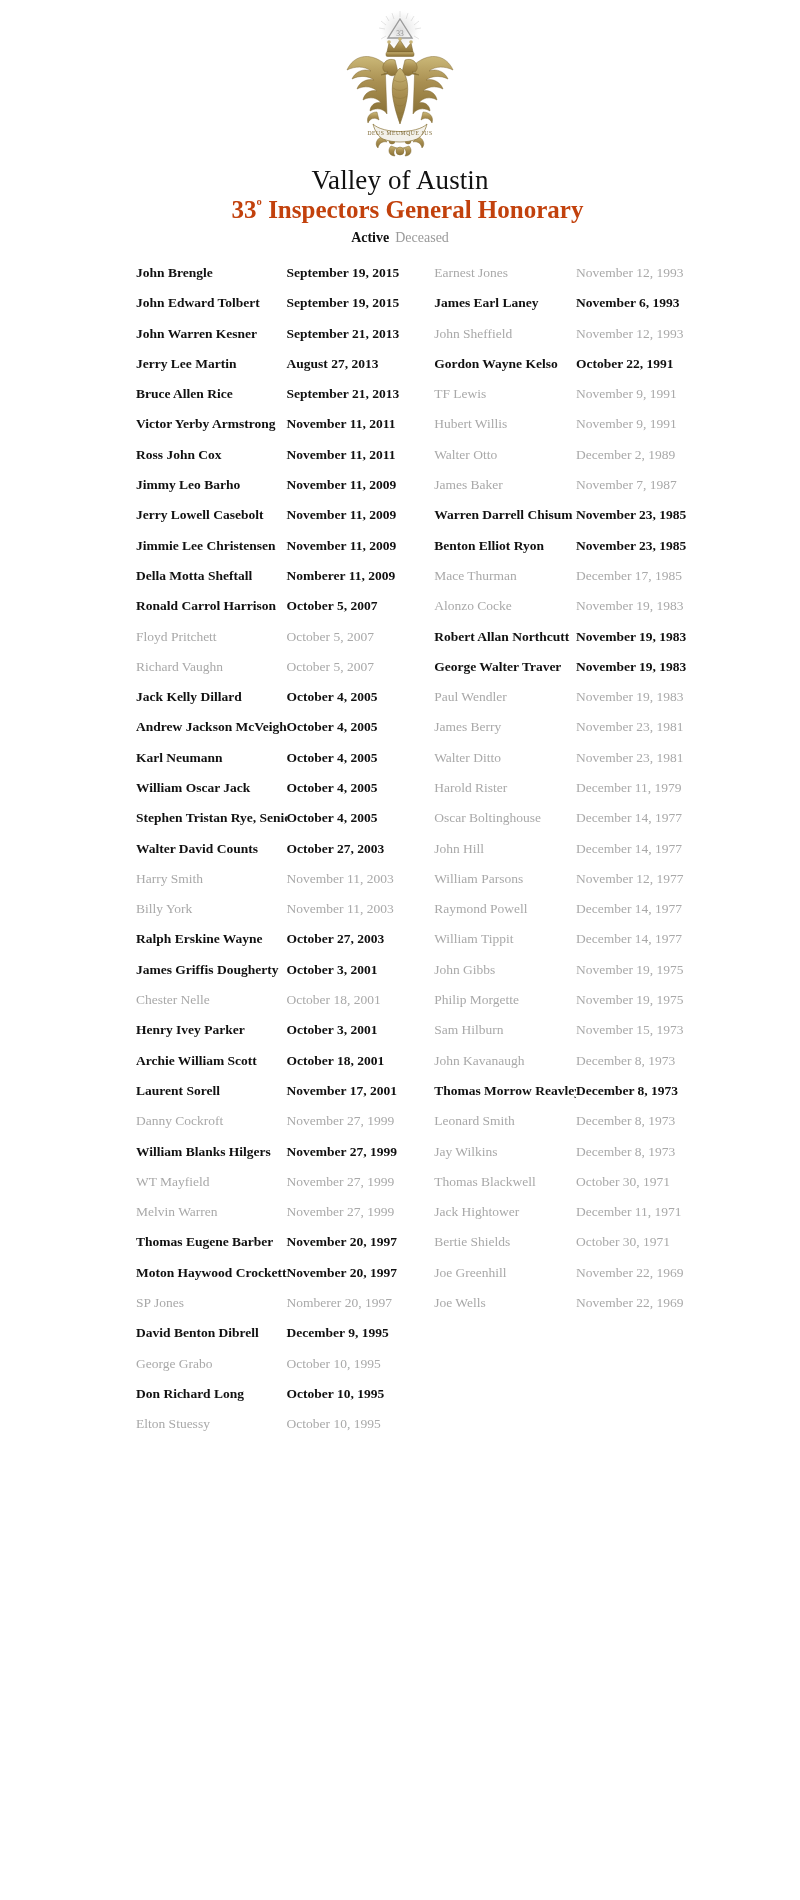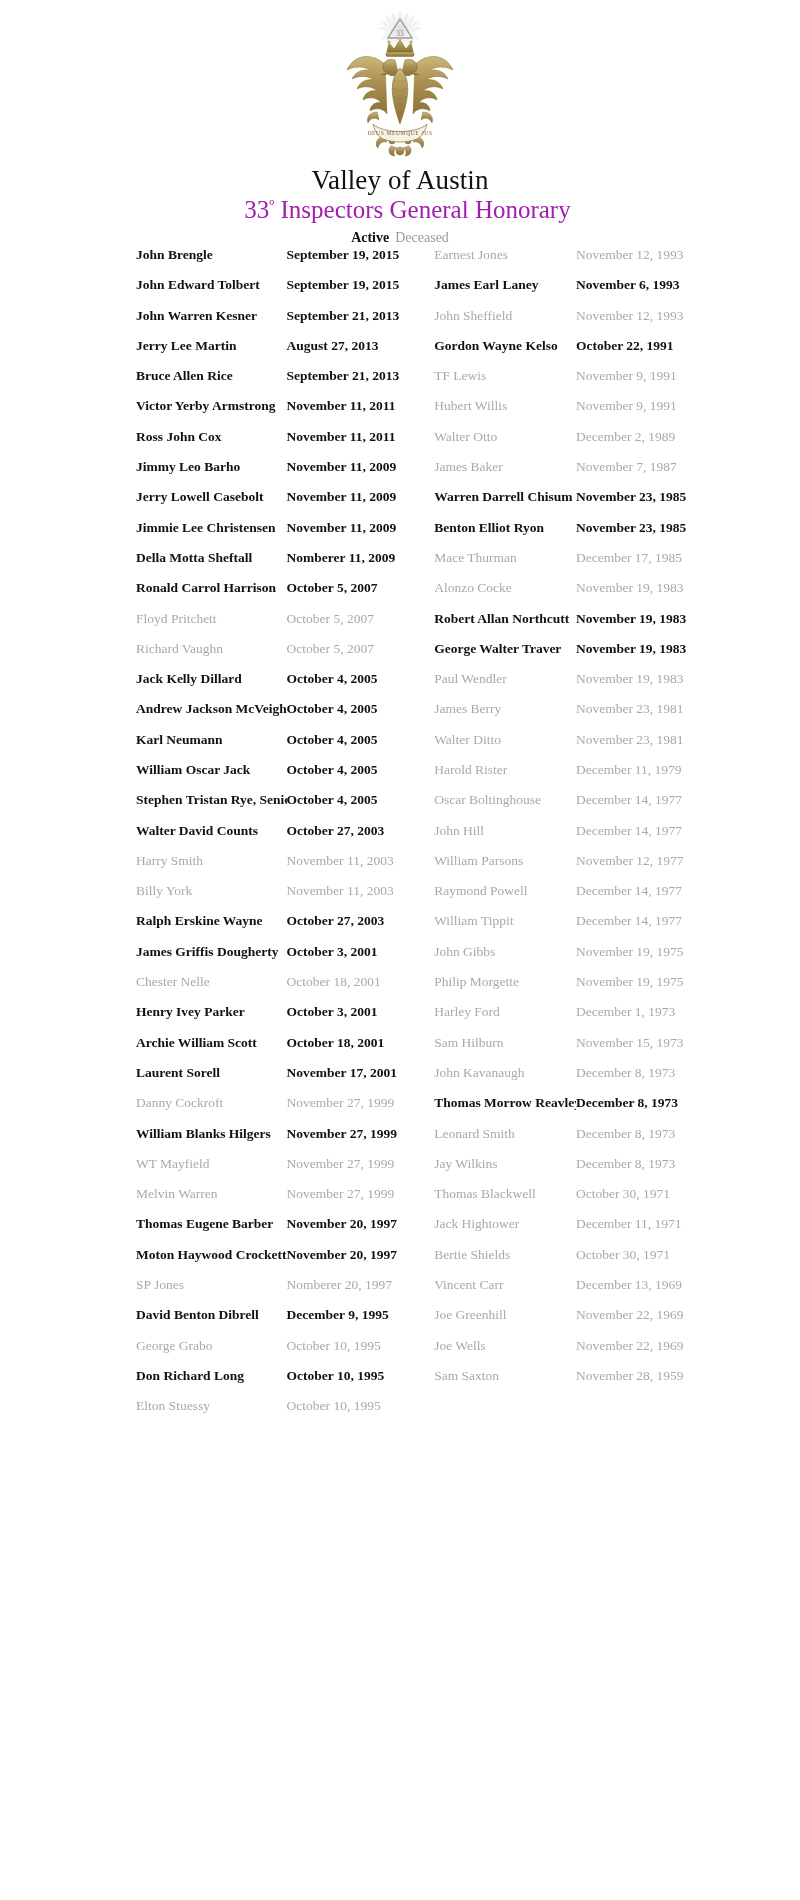--- a/index.html
+++ b/index.html
@@ -45,22 +45,22 @@
   .doc-title {
     font-size: 27px;
     line-height: 1.08;
     color: #111111;
     letter-spacing: 0.1px;
     font-weight: 400;
   }
   .doc-subtitle {
     font-size: 25px;
     line-height: 1.12;
-    color: #a21caf;
-    font-weight: 400;
+    color: #c2410c;
+    font-weight: 700;
     margin-top: 1px;
     padding-left: 15px;
   }
   .doc-subtitle .deg {
     font-size: 16px;
     vertical-align: 0.42em;
     line-height: 0;
   }
   .legend {
     margin-top: 6px;
@@ -72,20 +72,21 @@
     color: #111111;
   }
   .legend .legend-deceased {
     color: #9a9a9a;
     font-weight: 400;
     margin-left: 6px;
   }
 
   
   .roster {
+    margin-top: 18px;
     padding: 0 46px 0 56px;
     display: flex;
     gap: 16px;
   }
   .col {
     width: 50%;
     box-sizing: border-box;
   }
   .col-right {
     padding-left: 18px;
@@ -465,24 +466,20 @@
         </div>
         <div class="row status-deceased">
           <div class="cell-name">John Gibbs</div>
           <div class="cell-date">November 19, 1975</div>
         </div>
         <div class="row status-deceased">
           <div class="cell-name">Philip Morgette</div>
           <div class="cell-date">November 19, 1975</div>
         </div>
         <div class="row status-deceased">
-          <div class="cell-name">Harley Ford</div>
-          <div class="cell-date">December 1, 1973</div>
-        </div>
-        <div class="row status-deceased">
           <div class="cell-name">Sam Hilburn</div>
           <div class="cell-date">November 15, 1973</div>
         </div>
         <div class="row status-deceased">
           <div class="cell-name">John Kavanaugh</div>
           <div class="cell-date">December 8, 1973</div>
         </div>
         <div class="row status-active">
           <div class="cell-name">Thomas Morrow Reavley</div>
           <div class="cell-date">December 8, 1973</div>
@@ -501,31 +498,23 @@
         </div>
         <div class="row status-deceased">
           <div class="cell-name">Jack Hightower</div>
           <div class="cell-date">December 11, 1971</div>
         </div>
         <div class="row status-deceased">
           <div class="cell-name">Bertie Shields</div>
           <div class="cell-date">October 30, 1971</div>
         </div>
         <div class="row status-deceased">
-          <div class="cell-name">Vincent Carr</div>
-          <div class="cell-date">December 13, 1969</div>
-        </div>
-        <div class="row status-deceased">
           <div class="cell-name">Joe Greenhill</div>
           <div class="cell-date">November 22, 1969</div>
         </div>
         <div class="row status-deceased">
           <div class="cell-name">Joe Wells</div>
           <div class="cell-date">November 22, 1969</div>
         </div>
-        <div class="row status-deceased">
-          <div class="cell-name">Sam Saxton</div>
-          <div class="cell-date">November 28, 1959</div>
-        </div>
       </div>
   </div>
 
 </div>
 
 </body></html>

